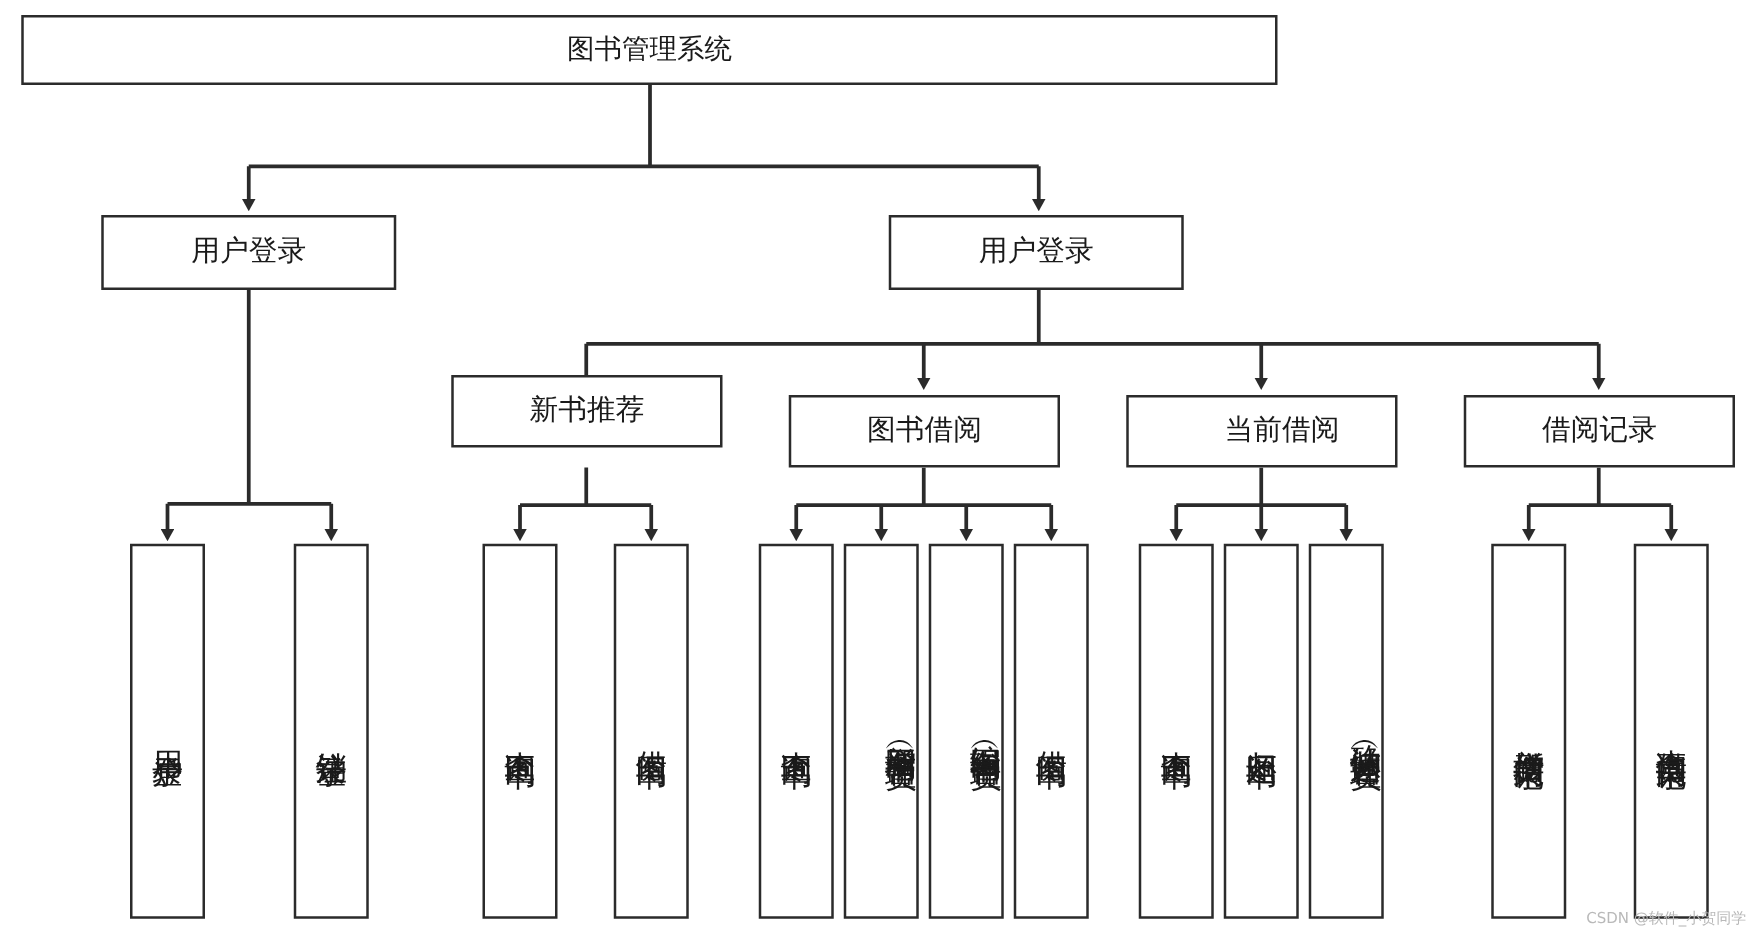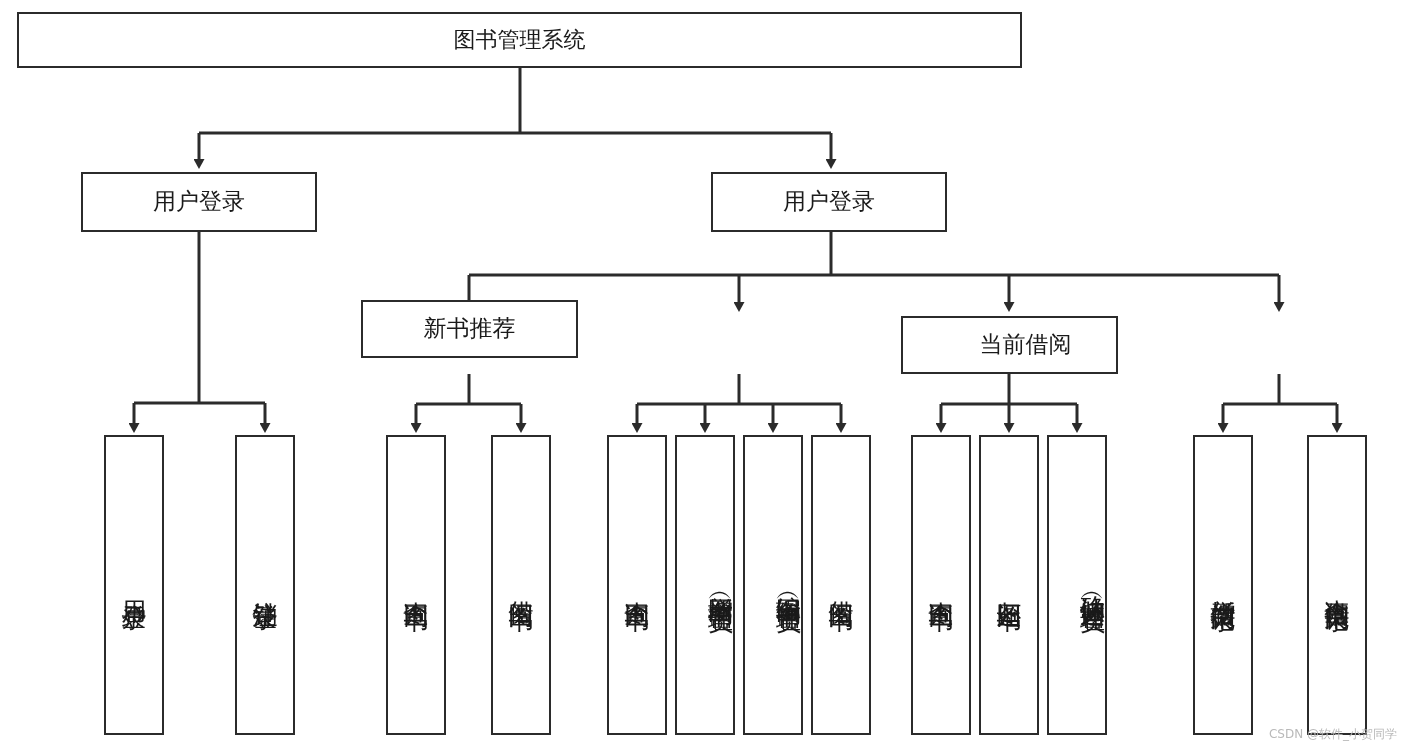--- a/index.html
+++ b/index.html
@@ -124,21 +124,23 @@
       <path d="M1337,404 L1337,424" marker-end="url(#arrow)"></path>
     </g>
   </svg>
 
   <div class="node node-root" style="left:17px; top:12px; width:1005px; height:56px;">图书管理系统</div>
 
   <div class="node node-h" style="left:81px; top:172px; width:236px; height:60px;">用户登录</div>
   <div class="node node-h" style="left:711px; top:172px; width:236px; height:60px;">用户登录</div>
 
   <div class="node node-h" style="left:361px; top:300px; width:217px; height:58px;">新书推荐</div>
+  <div class="node node-h" style="left:631px; top:316px; width:217px; height:58px;">图书借阅</div>
   <div class="node node-h" style="left:901px; top:316px; width:217px; height:58px;padding-left:32px;">当前借阅</div>
+  <div class="node node-h" style="left:1171px; top:316px; width:217px; height:58px;">借阅记录</div>
 
   <div class="node node-v mid" style="left:104px; top:435px; width:60px; height:300px;">用户登录</div>
   <div class="node node-v mid" style="left:235px; top:435px; width:60px; height:300px;">注销登录</div>
 
   <div class="node node-v mid" style="left:386px; top:435px; width:60px; height:300px;">查询图书</div>
   <div class="node node-v mid" style="left:491px; top:435px; width:60px; height:300px;">借阅图书</div>
 
   <div class="node node-v mid" style="left:607px; top:435px; width:60px; height:300px;">查询图书</div>
   <div class="node node-v tall" style="left:675px; top:435px; width:60px; height:300px;">新增图书（管理员）</div>
   <div class="node node-v tall" style="left:743px; top:435px; width:60px; height:300px;">编辑图书（管理员）</div>

